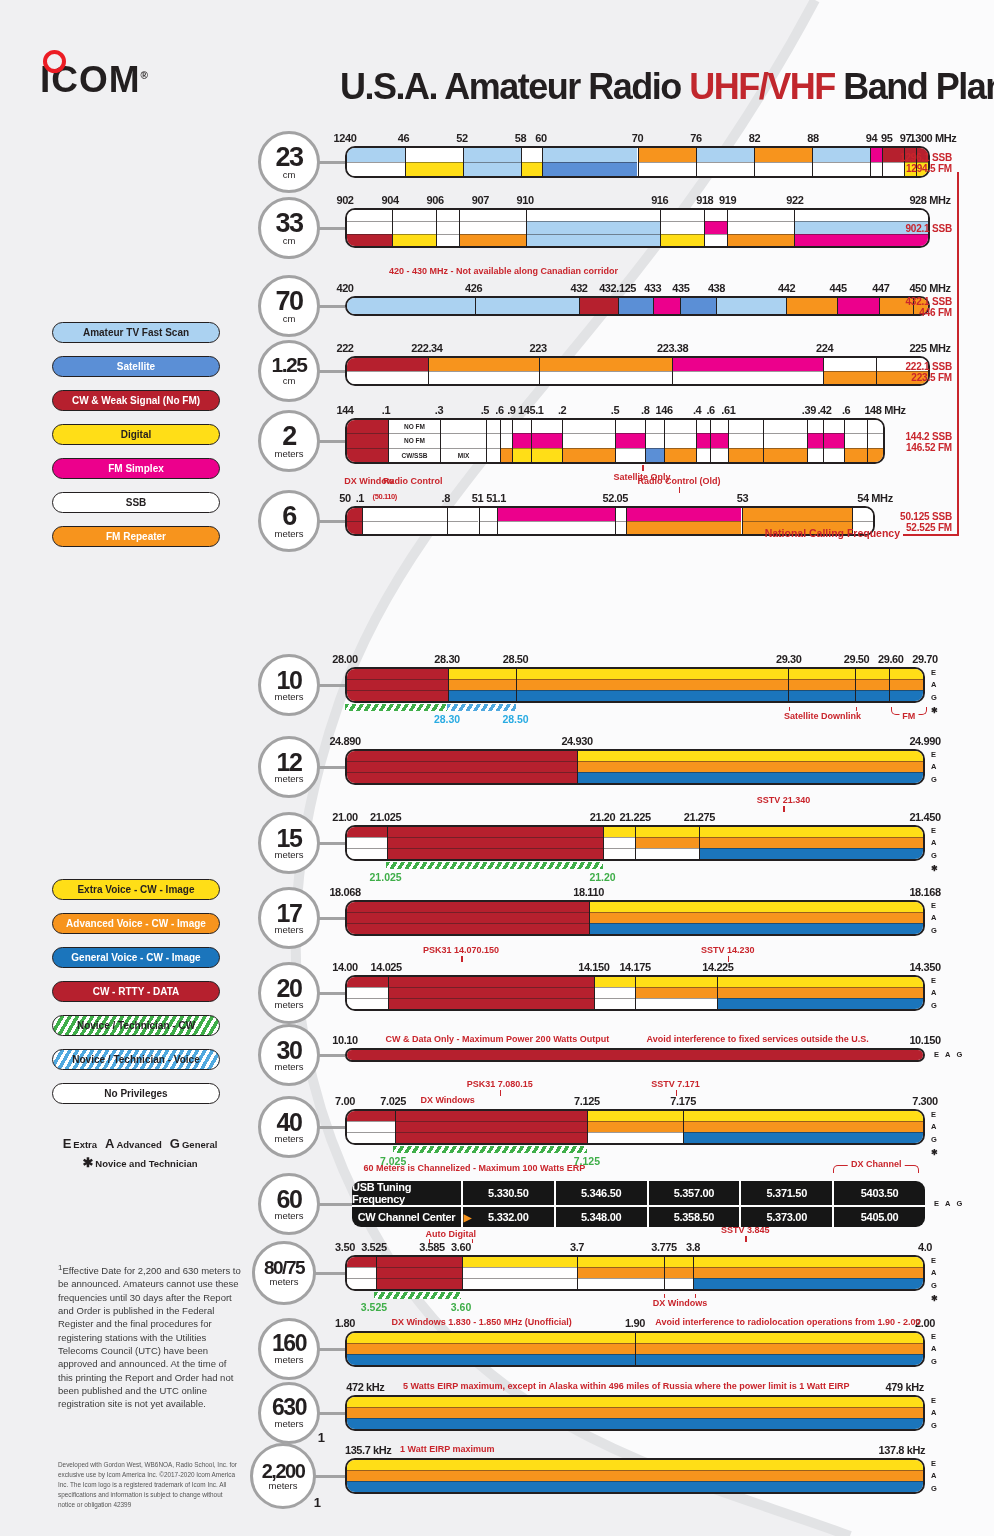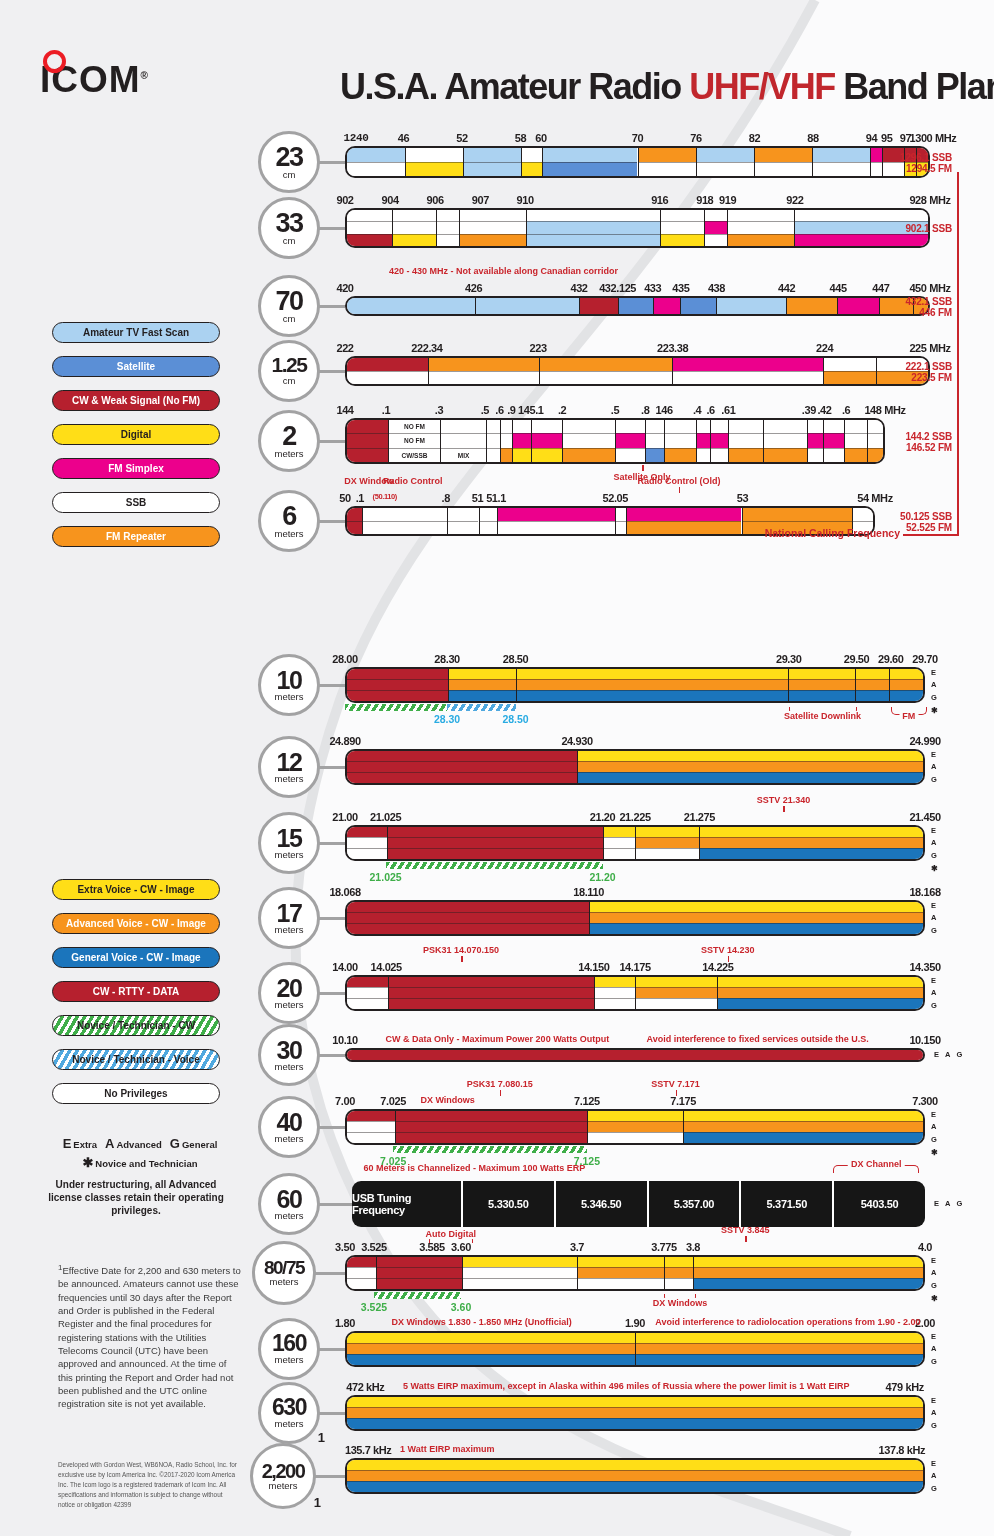--- a/index.html
+++ b/index.html
@@ -102,31 +102,30 @@
       <div class="pill" style="background: rgb(91, 143, 214); color: rgb(255, 255, 255);">Satellite</div>
       <div class="pill" style="background: rgb(182, 32, 46); color: rgb(255, 255, 255);">CW &amp; Weak Signal (No FM)</div>
       <div class="pill" style="background: rgb(255, 222, 23); color: rgb(35, 31, 32);">Digital</div>
       <div class="pill" style="background: rgb(236, 0, 140); color: rgb(255, 255, 255);">FM Simplex</div>
       <div class="pill" style="background: rgb(255, 255, 255); color: rgb(35, 31, 32);">SSB</div>
       <div class="pill" style="background: rgb(247, 148, 29); color: rgb(255, 255, 255);">FM Repeater</div>
     </div>
   <div id="hf-keys" class="keys" style="top:1136px;">
       <div class="kline"><span class="kletter">E</span><span>Extra</span><span class="kletter">A</span><span>Advanced</span><span class="kletter">G</span><span>General</span></div>
       <div class="kline"><span class="kletter">✱</span><span>Novice and Technician</span></div>
-      <div class="note">Under restructuring, all Advanced license classes retain their operating privileges.</div>
     </div>
 
   <div id="bands">
       <div class="band" style="top: 130px;">
         <div class="circle" style="left: 258px; top: 1px; width: 62px; height: 62px;">
           <div class="c-big" style="font-size: 27px;">23</div>
           <div class="c-small">cm</div>
         </div>
         <div class="connector" style="left: 316px; width: 29px; top: 30.5px;"></div>
-        <div class="tick" style="left: 356px; top: 2px; font-family: Liberation Mono, monospace;">1240</div>
+        <div class="tick" style="left: 345px; top: 2px;">1240</div>
         <div class="tick" style="left: 403.5px; top: 2px;">46</div>
         <div class="tick" style="left: 462px; top: 2px;">52</div>
         <div class="tick" style="left: 520.5px; top: 2px;">58</div>
         <div class="tick" style="left: 540.975px; top: 2px;">60</div>
         <div class="tick" style="left: 637.5px; top: 2px;">70</div>
         <div class="tick" style="left: 696px; top: 2px;">76</div>
         <div class="tick" style="left: 754.5px; top: 2px;">82</div>
         <div class="tick" style="left: 813px; top: 2px;">88</div>
         <div class="tick" style="left: 871.5px; top: 2px;">94</div>
         <div class="tick" style="left: 886.71px; top: 2px;">95</div>
@@ -843,20 +842,28 @@
         <div class="connector" style="left: 316px; width: 36px; top: 47.5px;"></div>
         <div class="t60" style="left: 352px; top: 26px; width: 573px; height: 46px;">
           <div class="trow">
             <div class="tc lab">USB Tuning Frequency</div>
             <div class="tc val">5.330.50</div>
             <div class="tc val">5.346.50</div>
             <div class="tc val">5.357.00</div>
             <div class="tc val">5.371.50</div>
             <div class="tc val">5403.50</div>
           </div>
+          <div class="trow">
+            <div class="tc lab">CW Channel Center</div>
+            <div class="tc val">5.332.00<div class="tarrow">▶</div></div>
+            <div class="tc val">5.348.00</div>
+            <div class="tc val">5.358.50</div>
+            <div class="tc val">5.373.00</div>
+            <div class="tc val">5405.00</div>
+          </div>
         </div>
         <div class="ann" style="left: 363.46px; top: 8px;">60 Meters is Channelized - Maximum 100 Watts ERP</div>
         <div class="bracket up" style="left: 833.32px; width: 85.95px; top: 10px;">
           <span>DX Channel</span>
         </div>
         <div class="eag row" style="left: 934px; top: 45px;">
           <span>E</span>
           <span>A</span>
           <span>G</span>
         </div>

